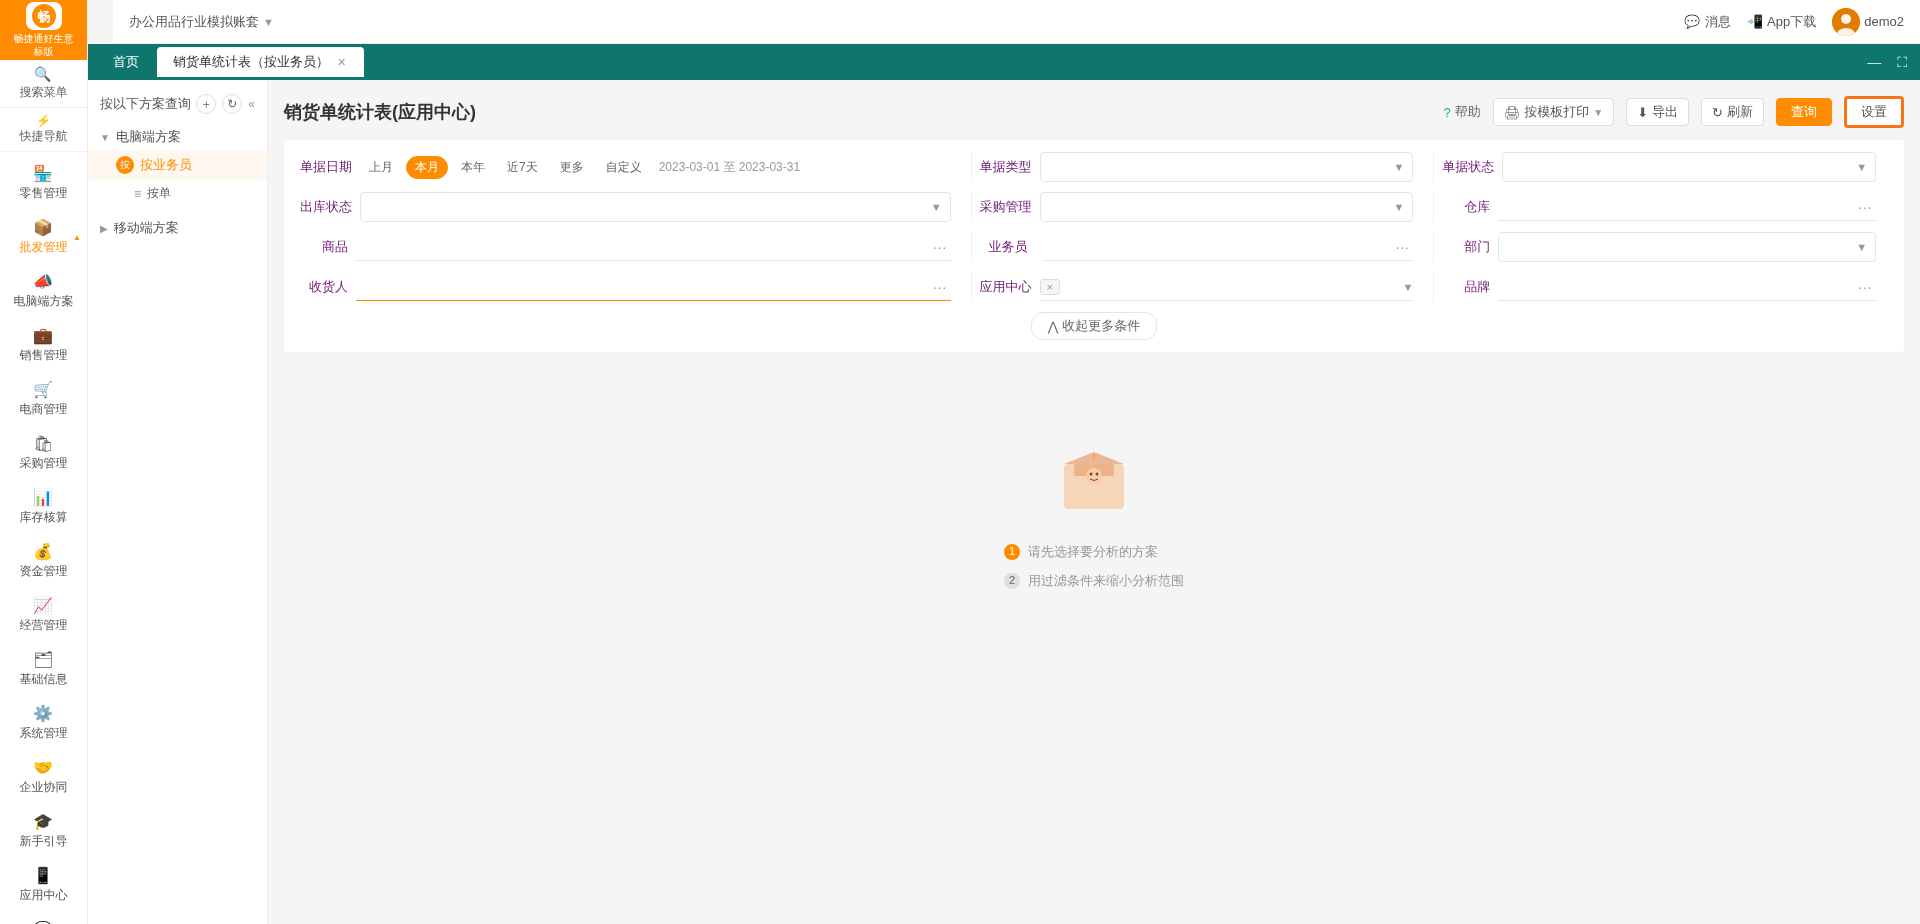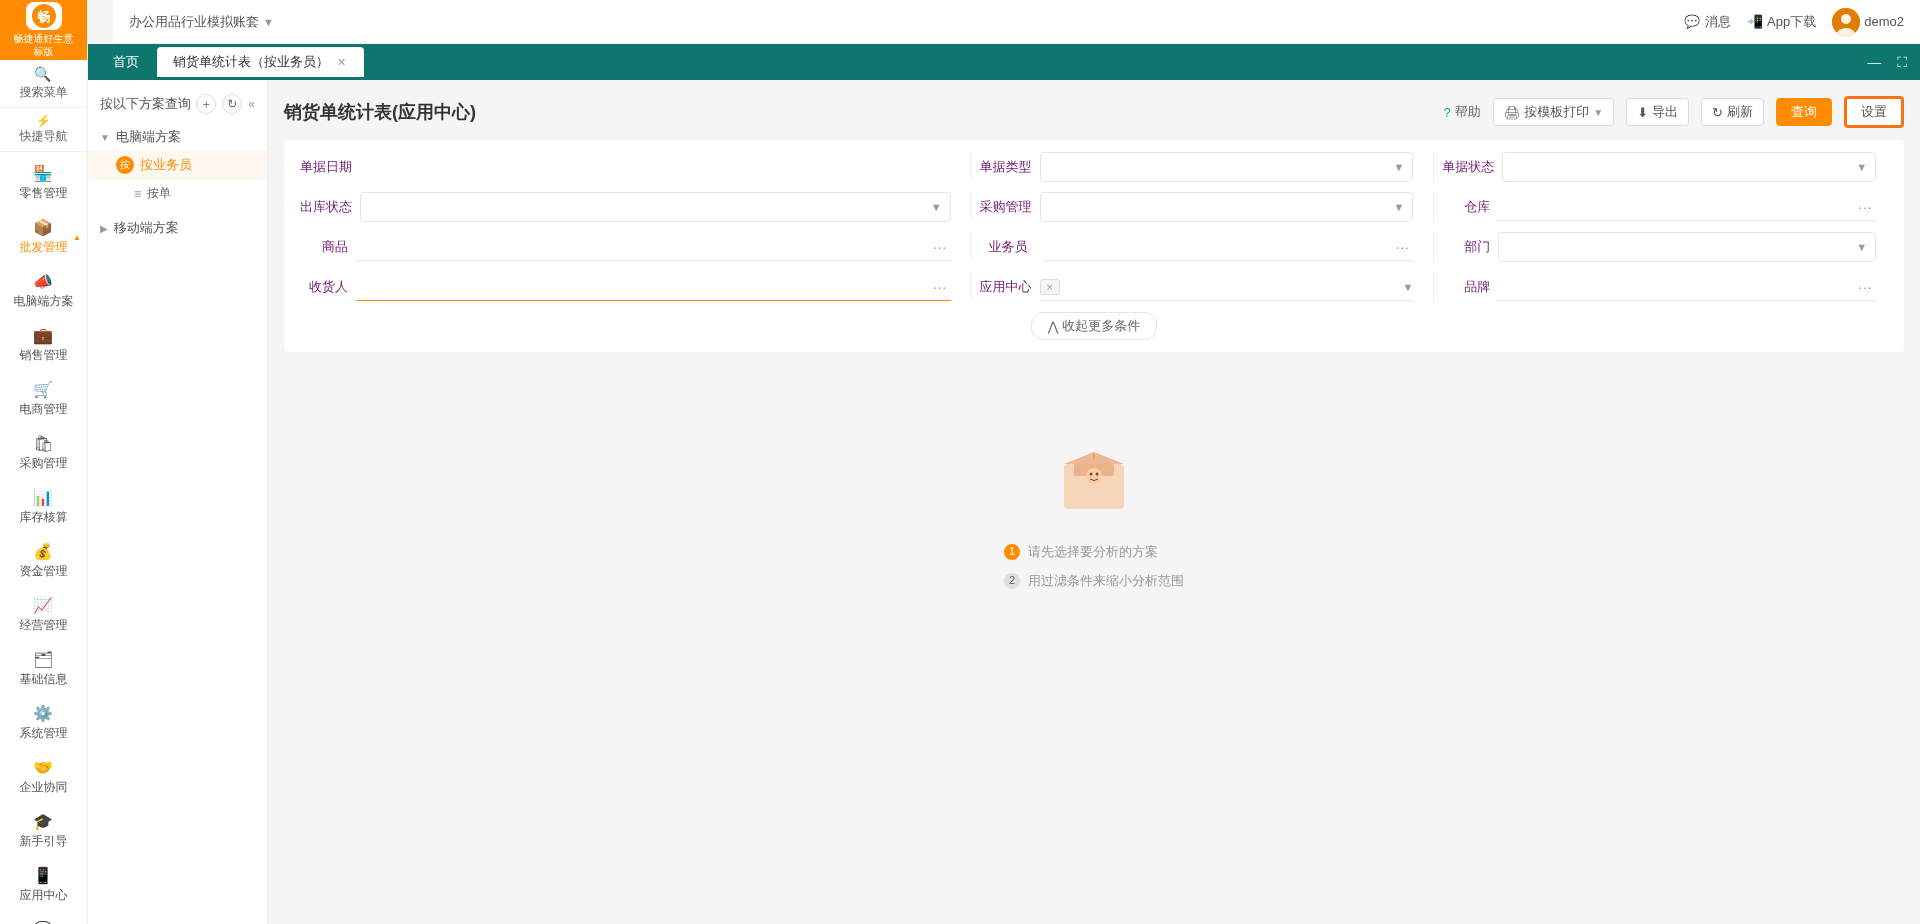--- a/index.html
+++ b/index.html
@@ -295,20 +295,29 @@
           <button class="title-action-primary">查询</button>
           <button class="title-action-secondary">设置</button>
         </div>
       </div>
 
       <div class="filter-area">
 
         <div class="filter-row">
           <div class="filter-item" style="flex:1.5;">
             <span class="filter-label">单据日期</span>
+            <div class="filter-date-group">
+              <span class="date-quick-btn">上月</span>
+              <span class="date-quick-btn active">本月</span>
+              <span class="date-quick-btn">本年</span>
+              <span class="date-quick-btn">近7天</span>
+              <span class="date-quick-btn">更多</span>
+              <span class="date-quick-btn">自定义</span>
+              <span class="date-range">2023-03-01 至 2023-03-31</span>
+            </div>
           </div>
           <div class="filter-divider"></div>
           <div class="filter-item" style="flex:1;">
             <span class="filter-label">单据类型</span>
             <div class="filter-dropdown">
               <span></span>
               <span class="filter-dropdown-arrow">▼</span>
             </div>
           </div>
           <div class="filter-divider"></div>

